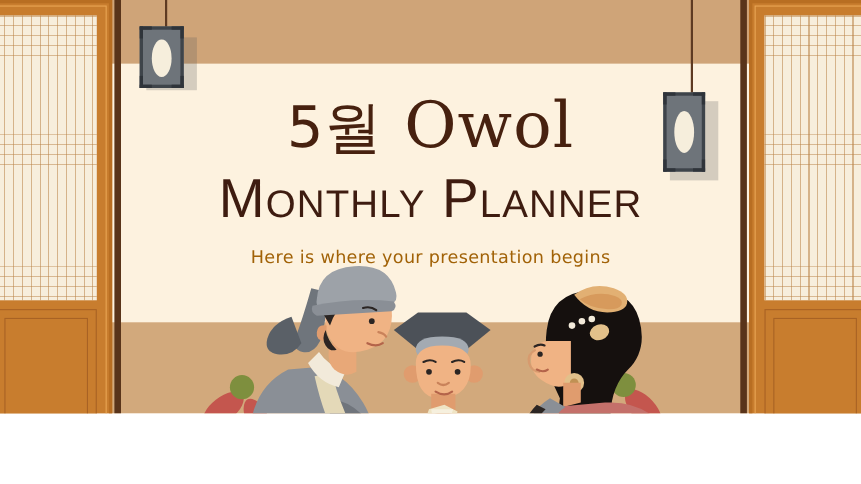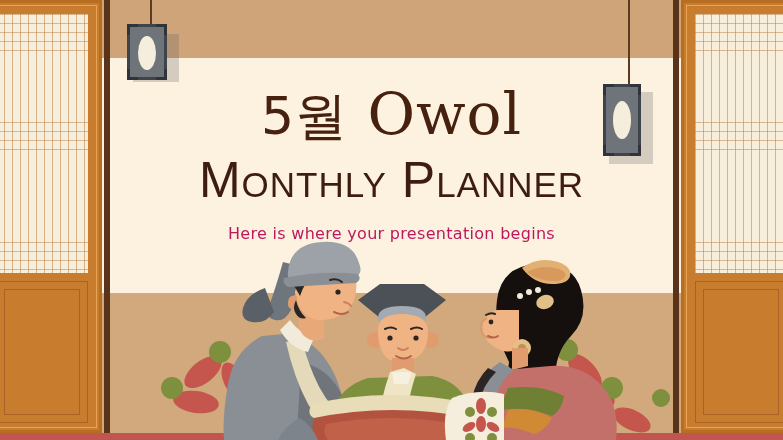--- a/index.html
+++ b/index.html
@@ -1,19 +1,19 @@
 <!DOCTYPE html>
 <html><head>
 <meta charset="utf-8">
 <style>
   html,body{margin:0;padding:0;background:#fff;}
   body{font-family:"Liberation Sans",sans-serif;}
 
   #slide{
-    position:relative;width:783px;height:440px;overflow:hidden;
+    position:relative;width:783px;height:376px;overflow:hidden;
     background:#FDF2DF;
   }
 
   
   .band{position:absolute;left:0;width:783px;}
   .band-top   {top:0;   height:58px; background:#CFA478;}
   .band-mid   {top:58px;height:235px;background:#FDF2DF;}
   .band-bottom{top:293px;height:140px;background:#D2A97C;}
   .band-floor {top:433px;height:7px;  background:#C0564F;}
 
@@ -77,21 +77,21 @@
   .title1 .kor{font-family:"DejaVu Sans","Liberation Sans",sans-serif;font-size:52px;}
   .title2{
     position:absolute;top:152px;left:0;width:783px;
     font-family:Liberation Sans, sans-serif;
     font-size:50px;line-height:56px;color:#3E1C10;
     letter-spacing:1px;font-variant:small-caps;
   }
   .subtitle{
     position:absolute;top:224px;left:0;width:783px;
     font-family:"DejaVu Sans","Liberation Sans",sans-serif;
-    font-size:16px;color:#be185d;letter-spacing:.3px;
+    font-size:16px;color:#a16207;letter-spacing:.3px;
   }
 
   
   .illus{position:absolute;left:0;top:0;width:783px;height:440px;}
 </style>
 </head>
 <body>
 
 <div id="slide">
 

